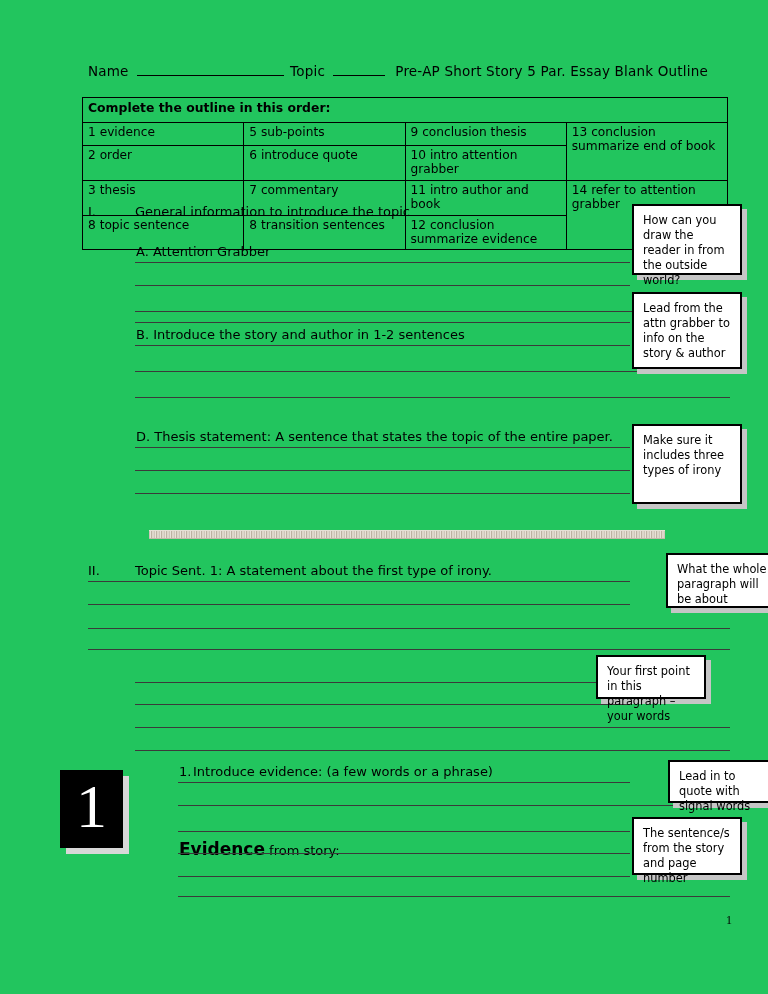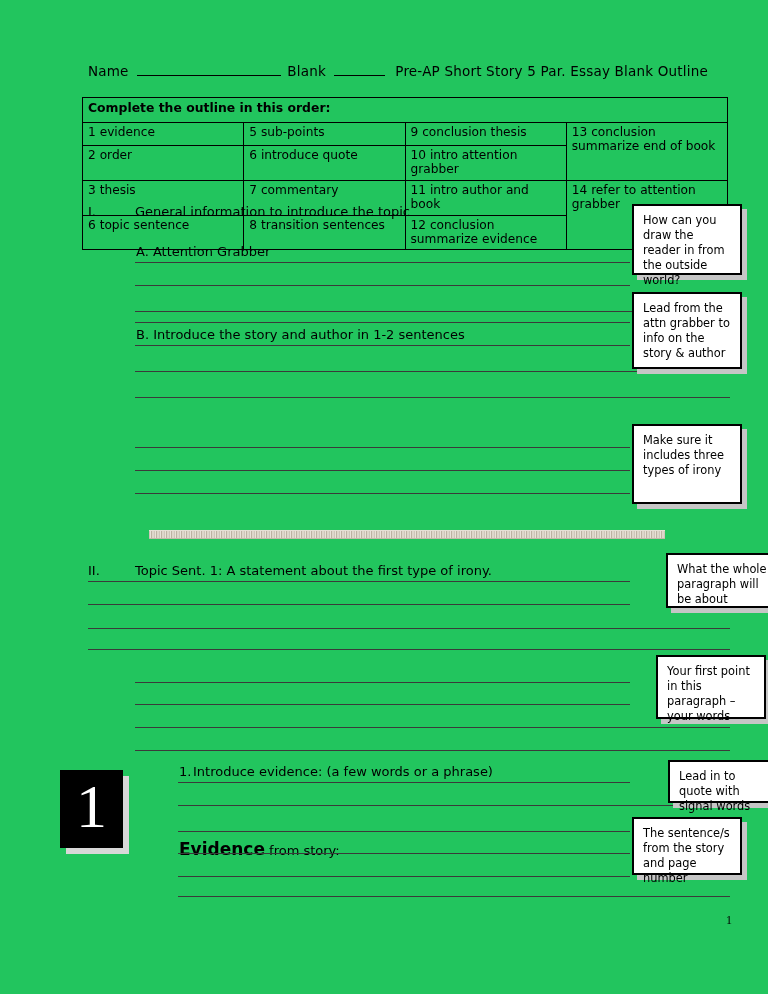--- a/index.html
+++ b/index.html
@@ -156,21 +156,21 @@
   }
 </style>
 </head>
 <body>
 
 <div class="page">
 
   <div class="header-row">
     <span class="hdr-label">Name</span>
     <span class="hdr-blank blank-name"></span>
-    <span class="hdr-label">Blank</span>
+    <span class="hdr-label">Topic</span>
     <span class="hdr-blank blank-period"></span>
     <span class="hdr-title">Pre-AP Short Story 5 Par. Essay Blank Outline</span>
   </div>
 
   <table class="order-table">
     <tbody>
       <tr>
         <td class="head" colspan="4">Complete the outline in this order:</td>
       </tr>
       <tr>
@@ -184,41 +184,42 @@
         <td class="c2">6 introduce quote</td>
         <td class="c3">10 intro attention grabber</td>
       </tr>
       <tr>
         <td class="c1">3 thesis</td>
         <td class="c2">7 commentary</td>
         <td class="c3">11 intro author and book</td>
         <td class="c4" rowspan="2">14 refer to attention grabber</td>
       </tr>
       <tr>
-        <td class="c1">6 topic sentence</td>
+        <td class="c1">8 topic sentence</td>
         <td class="c2">8 transition sentences</td>
         <td class="c3">12 conclusion summarize evidence</td>
       </tr>
     </tbody>
   </table>
 
   <div class="roman" style="left:88px; top:204px;">I.</div>
   <div class="outline-text" style="left:135px; top:204px;">General information to introduce the topic</div>
 
   <div class="outline-text" style="left:136px; top:244px;">A. Attention Grabber</div>
   <div class="rule" style="left:135px; top:262px; width:495px;"></div>
   <div class="rule" style="left:135px; top:285px; width:495px;"></div>
   <div class="rule" style="left:135px; top:311px; width:595px;"></div>
 
   <div class="rule" style="left:135px; top:322px; width:495px;"></div>
   <div class="outline-text" style="left:136px; top:327px;">B. Introduce the story and author in 1-2 sentences</div>
   <div class="rule" style="left:135px; top:345px; width:495px;"></div>
   <div class="rule" style="left:135px; top:371px; width:595px;"></div>
   <div class="rule" style="left:135px; top:397px; width:595px;"></div>
 
+  <div class="outline-text" style="left:136px; top:429px;">D. Thesis statement: A sentence that states the topic of the entire paper.</div>
   <div class="rule" style="left:135px; top:447px; width:495px;"></div>
   <div class="rule" style="left:135px; top:470px; width:495px;"></div>
   <div class="rule" style="left:135px; top:493px; width:495px;"></div>
 
   <div class="fancy-divider" style="left:149px; top:530px; width:516px; height:7px;"></div>
 
   <div class="roman" style="left:88px; top:563px;">II.</div>
   <div class="outline-text" style="left:135px; top:563px;">Topic Sent. 1: A statement about the first type of irony.</div>
   <div class="rule" style="left:88px; top:581px; width:542px;"></div>
   <div class="rule" style="left:88px; top:604px; width:542px;"></div>
@@ -248,21 +249,21 @@
   </div>
 
   <div class="callout" style="left:632px; top:204px; width:110px; height:71px;">How can you draw the reader in from the outside world?</div>
 
   <div class="callout" style="left:632px; top:292px; width:110px; height:77px;">Lead from the attn grabber to info on the story &amp; author</div>
 
   <div class="callout" style="left:632px; top:424px; width:110px; height:80px;">Make sure it includes three types of irony</div>
 
   <div class="callout" style="left:632px; top:553px; width:110px; height:55px;margin-left:34px;">What the whole paragraph will be about</div>
 
-  <div class="callout" style="left:656px; top:655px; width:110px; height:64px;">Your first point in this paragraph – your words</div>
+  <div class="callout" style="left:596px; top:655px; width:110px; height:44px;">Your first point in this paragraph – your words</div>
 
   <div class="callout" style="left:632px; top:760px; width:110px; height:43px;margin-left:36px;">Lead in to quote with signal words</div>
 
   <div class="callout" style="left:632px; top:817px; width:110px; height:58px;">The sentence/s from the story and page number</div>
 
   <div class="page-number">1</div>
 
 </div>
 
 </body></html>

